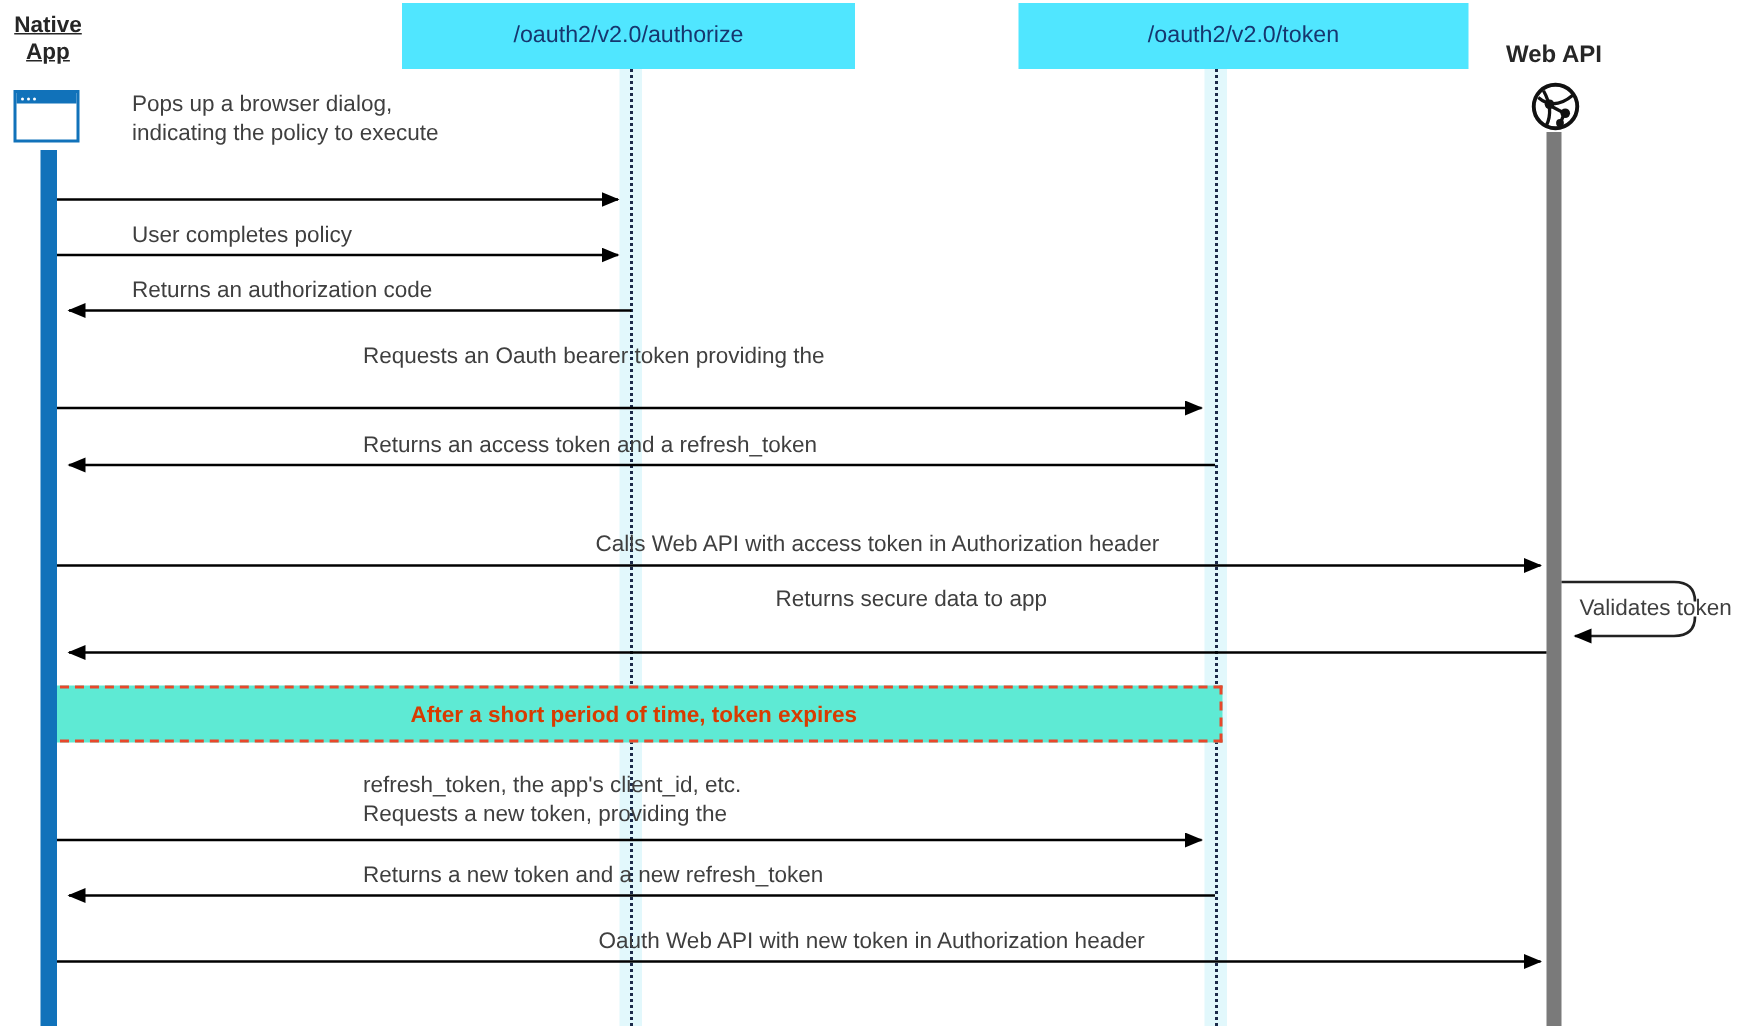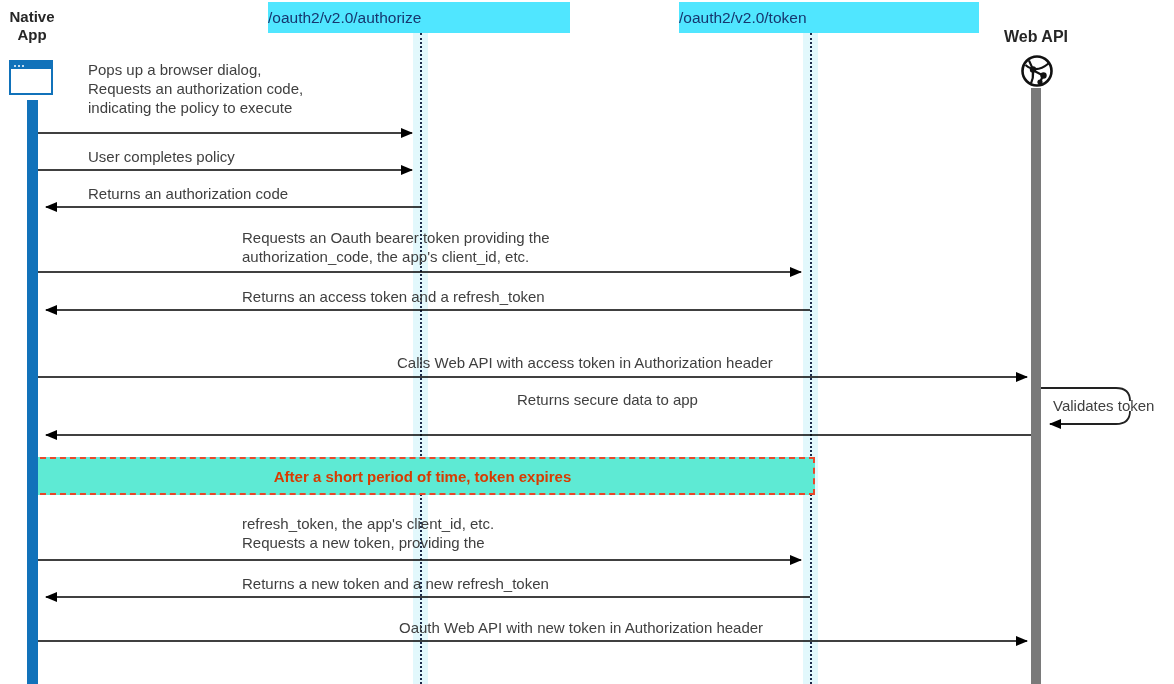--- a/index.html
+++ b/index.html
@@ -7,50 +7,50 @@
     position:relative;width:1174px;height:684px;background:#ffffff;
     font-family:"Liberation Sans",sans-serif;color:#3f3f3f;overflow:hidden;
   }
   
   .lifeline-band{position:absolute;top:33px;bottom:0;width:15px;background:#e2f8fc;z-index:1;}
   .lifeline-dotted{position:absolute;top:33px;bottom:0;width:0;border-left:2px dotted #1b2a4a;z-index:2;}
   #band-authorize{left:413px;} #dot-authorize{left:420px;}
   #band-token{left:803px;}     #dot-token{left:810px;}
   
   .endpoint-header{
-    position:absolute;top:2px;height:31px;background:#50e6ff;color:#16366f;
-    display:flex;align-items:center;justify-content:flex-start;
+    position:absolute;top:2px;height:44px;background:#50e6ff;color:#16366f;
+    display:flex;align-items:center;justify-content:center;
     font-size:15.5px;z-index:5;
   }
   #header-authorize{left:268px;width:302px;}
   #header-token{left:679px;width:300px;}
   
   #native-app-label{position:absolute;left:1px;top:8px;width:62px;text-align:center;
-    font-weight:bold;font-size:15px;color:#262626;line-height:18px;z-index:5;}
+    font-weight:bold;font-size:15px;color:#262626;line-height:18px;z-index:5;text-decoration:underline;}
   #webapi-label{position:absolute;left:1000px;top:28px;width:72px;text-align:center;
     font-weight:bold;font-size:16px;color:#262626;z-index:5;}
   #browser-icon{position:absolute;left:9px;top:60px;width:40px;height:31px;
     border:2.5px solid #1172ba;background:#fff;z-index:5;}
   #browser-titlebar{position:absolute;left:0;top:0;right:0;height:7px;background:#1172ba;}
   #browser-titlebar span{position:absolute;top:2.5px;width:2px;height:2px;background:#fff;border-radius:50%;}
   #browser-titlebar span:nth-child(1){left:3px;}
   #browser-titlebar span:nth-child(2){left:7px;}
   #browser-titlebar span:nth-child(3){left:11px;}
   #globe-icon{position:absolute;left:1019px;top:53px;z-index:5;}
   
   #native-activation{position:absolute;left:27px;top:100px;width:11px;height:584px;background:#1172ba;z-index:4;}
   #webapi-activation{position:absolute;left:1031px;top:88px;width:10px;height:596px;background:#7a7a7a;z-index:4;}
   
   #arrows{position:absolute;left:0;top:0;z-index:6;}
   
   .msg{position:absolute;font-size:15px;line-height:19px;white-space:nowrap;z-index:7;}
   #msg-0{left:88px;top:60px;}
   #msg-1{left:88px;top:147px;}
   #msg-2{left:88px;top:184px;}
-  #msg-3{left:242px;top:228px;}
+  #msg-3{left:242px;top:228px;text-align:right;}
   #msg-4{left:242px;top:287px;text-align:center;}
   #msg-5{left:397px;top:353px;}
   #msg-6{left:1053px;top:396px;}
   #msg-7{left:517px;top:390px;}
   #msg-8{left:242px;top:514px;}
   #msg-9{left:242px;top:574px;}
   #msg-10{left:399px;top:618px;}
   
   #note-box{
     position:absolute;left:30px;top:457px;width:781px;height:34px;
@@ -121,32 +121,30 @@
     <path d="M1041 388 H1116 Q1130 388 1130 401" fill="none" stroke="#222" stroke-width="1.8"></path>
     <path d="M1130 411 Q1130 424 1116 424 H1050" fill="none" stroke="#222" stroke-width="1.8" marker-end="url(#ah)"></path>
     <line x1="1031" y1="435" x2="46" y2="435" stroke="#000" stroke-width="1.6" marker-end="url(#ah)"></line>
     <line x1="38" y1="560" x2="801" y2="560" stroke="#000" stroke-width="1.6" marker-end="url(#ah)"></line>
     <line x1="810" y1="597" x2="46" y2="597" stroke="#000" stroke-width="1.6" marker-end="url(#ah)"></line>
     <line x1="38" y1="641" x2="1027" y2="641" stroke="#000" stroke-width="1.6" marker-end="url(#ah)"></line>
   </svg>
 
   <div class="msg" id="msg-0">
     <div>Pops up a browser dialog,</div>
-    <div>Requests an authorization code,</div>
     <div>indicating the policy to execute</div>
   </div>
   <div class="msg" id="msg-1">
     <div>User completes policy</div>
   </div>
   <div class="msg" id="msg-2">
     <div>Returns an authorization code</div>
   </div>
   <div class="msg" id="msg-3">
     <div>Requests an Oauth bearer token providing the</div>
-    <div>authorization_code, the app's client_id, etc.</div>
   </div>
   <div class="msg" id="msg-4">
     <div>Returns an access token and a refresh_token</div>
   </div>
   <div class="msg" id="msg-5">
     <div>Calls Web API with access token in Authorization header</div>
   </div>
   <div class="msg" id="msg-6">
     <div>Validates token</div>
   </div>

